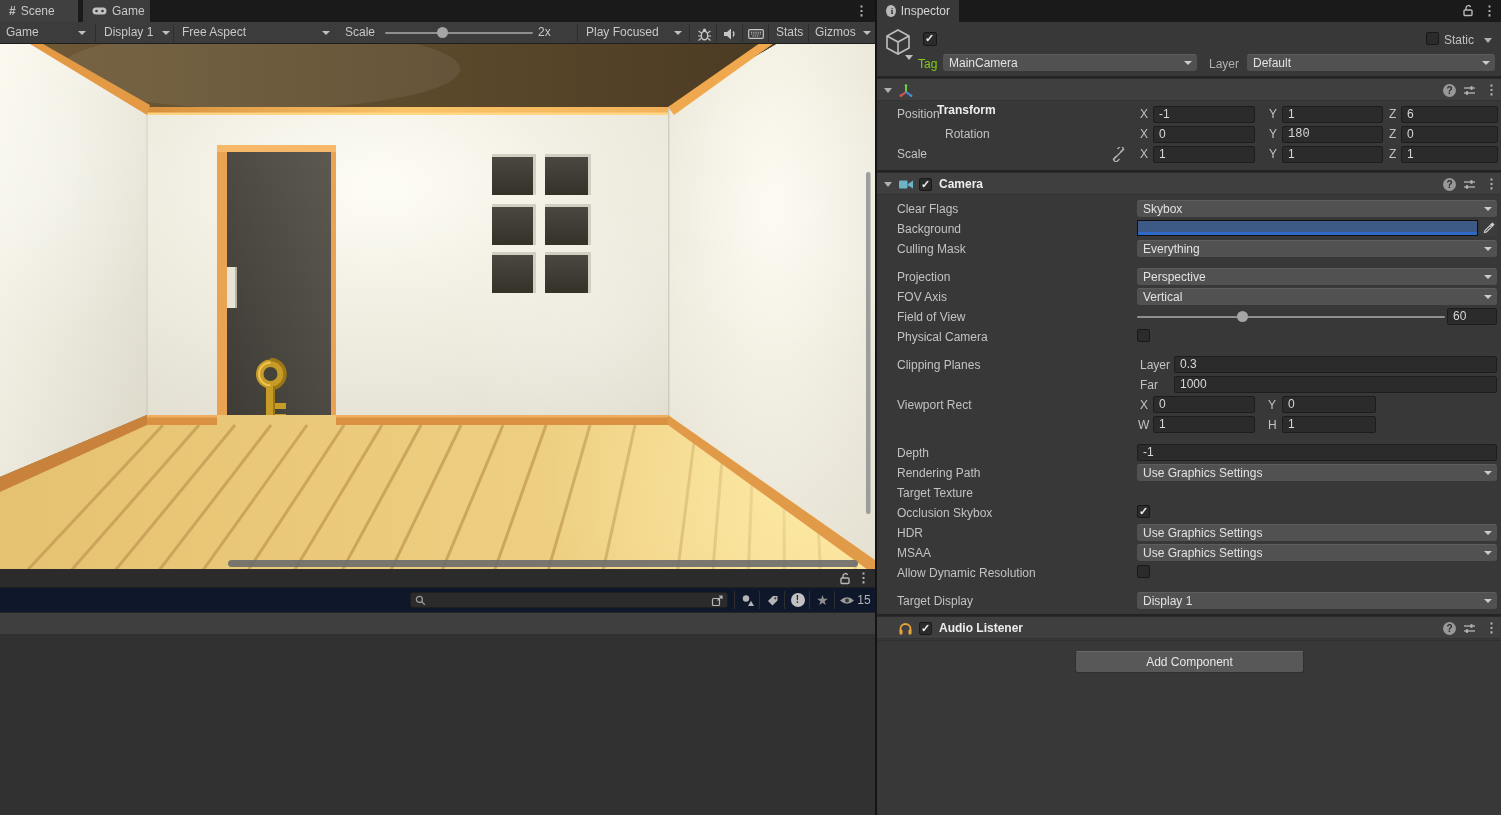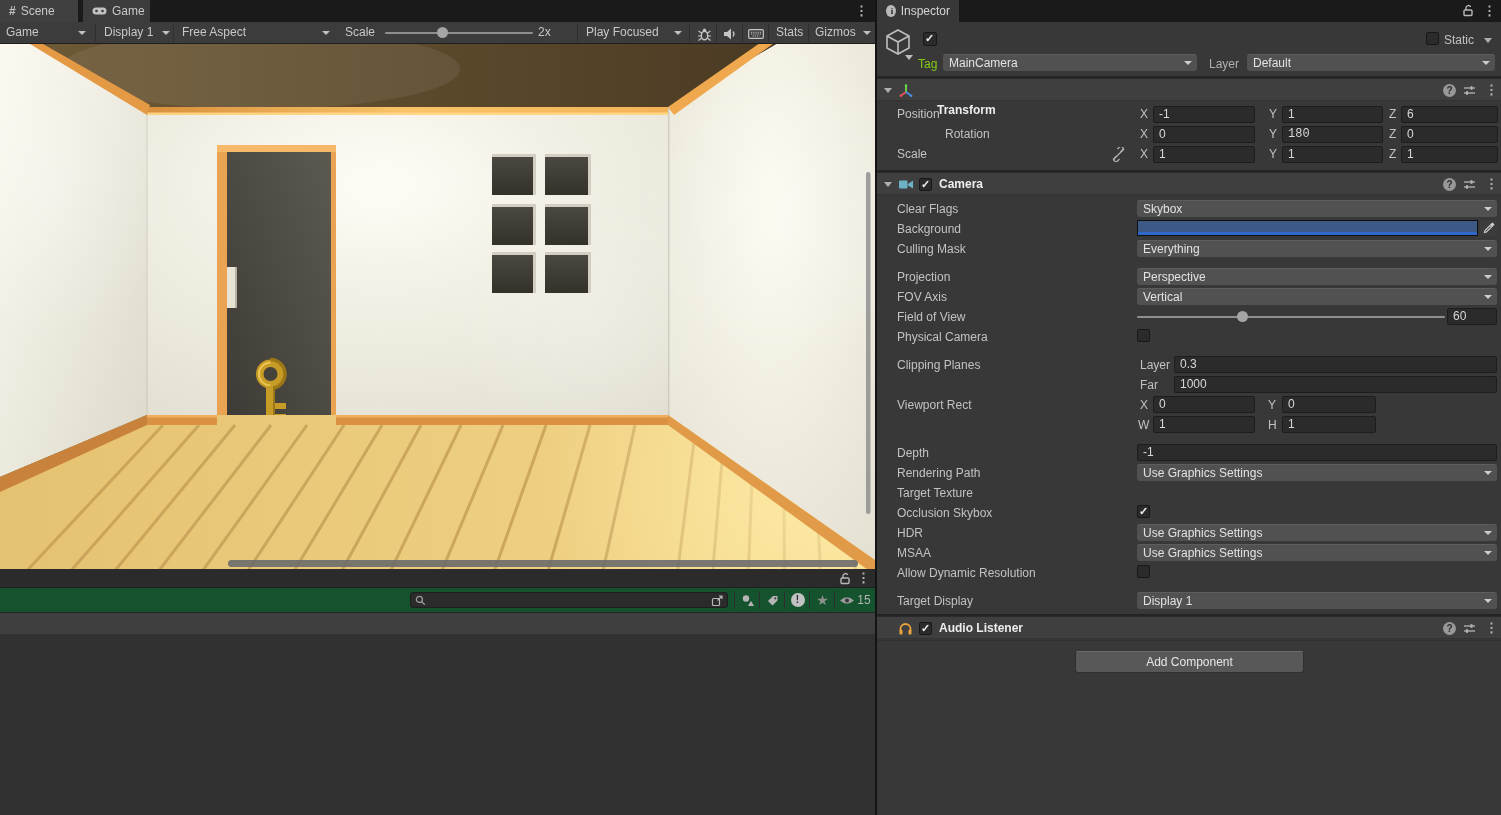--- a/index.html
+++ b/index.html
@@ -14,21 +14,21 @@
   .ltoolbar{position:absolute;top:22px;left:0;width:875px;height:22px;background:#3c3c3c;border-bottom:1px solid #1f1f1f;box-sizing:border-box;}
   .tdd{position:absolute;top:0;height:21px;line-height:21px;color:#c8c8c8;}
   .tdd .arr{position:absolute;top:9px;border-left:4px solid transparent;border-right:4px solid transparent;border-top:4px solid #c0c0c0;}
   .vsep{position:absolute;top:2px;height:18px;width:1px;background:#2e2e2e;}
   .slider-track{position:absolute;height:2px;background:#8f8f8f;border-radius:1px;}
   .slider-knob{position:absolute;width:11px;height:11px;border-radius:50%;background:#a5a5a5;}
   
   .gameview{position:absolute;top:44px;left:0;width:875px;height:525px;background:#000;}
   
   .subheader{position:absolute;top:569px;left:0;width:875px;height:19px;background:#2b2b2b;border-bottom:1px solid #1f1f1f;box-sizing:border-box;}
-  .subtoolbar{position:absolute;top:588px;left:0;width:875px;height:25px;background:#14532d;border-bottom:1px solid #262626;box-sizing:border-box;}
+  .subtoolbar{position:absolute;top:588px;left:0;width:875px;height:25px;background:#0f172a;border-bottom:1px solid #262626;box-sizing:border-box;}
   .subband{position:absolute;top:613px;left:0;width:875px;height:21px;background:#3f3f3f;}
   .subbody{position:absolute;top:634px;left:0;width:875px;height:181px;background:#313131;}
   .searchbox{position:absolute;left:410px;top:4px;width:318px;height:16px;background:#2b2b2b;border:1px solid #1e1e1e;border-radius:3px;box-sizing:border-box;}
   .searchbox input{position:absolute;left:18px;top:0;width:270px;height:14px;background:transparent;border:none;outline:none;color:#cfcfcf;font-size:11px;font-family:"Liberation Sans",sans-serif;}
   .iconbtn{position:absolute;top:2px;height:20px;display:flex;align-items:center;justify-content:center;}
   
   .divider{position:absolute;left:875px;top:0;width:2px;height:815px;background:#141414;}
   
   .inspector{position:absolute;left:877px;top:0;width:624px;height:815px;background:#383838;}
   .sep{position:absolute;left:0;width:624px;height:2px;background:#242424;}

